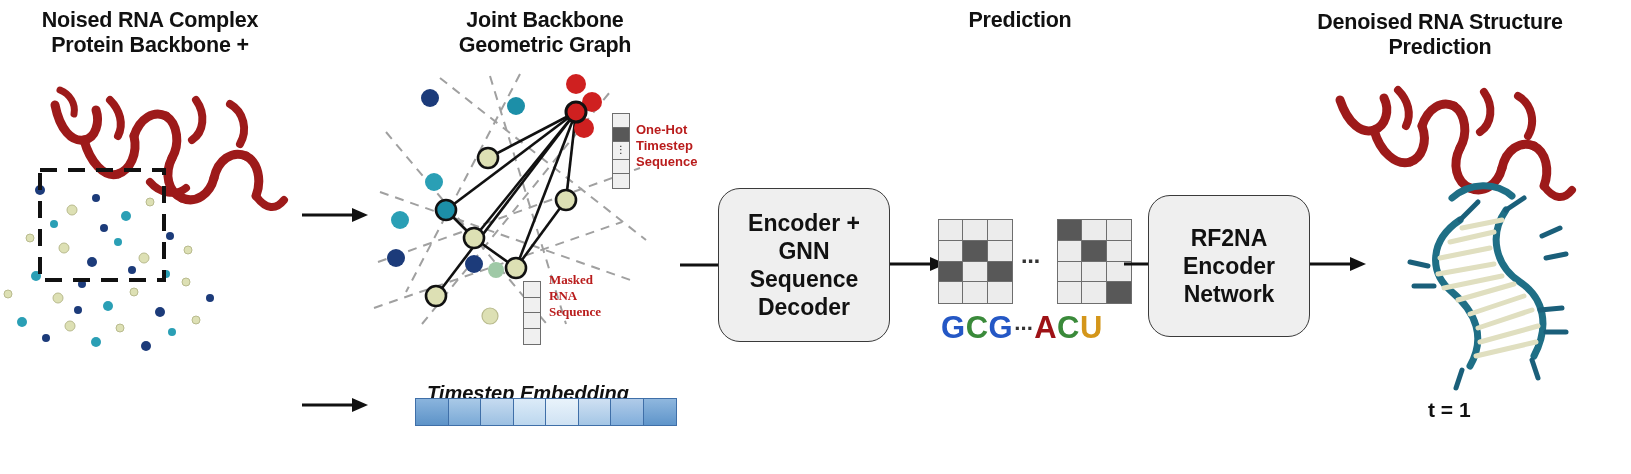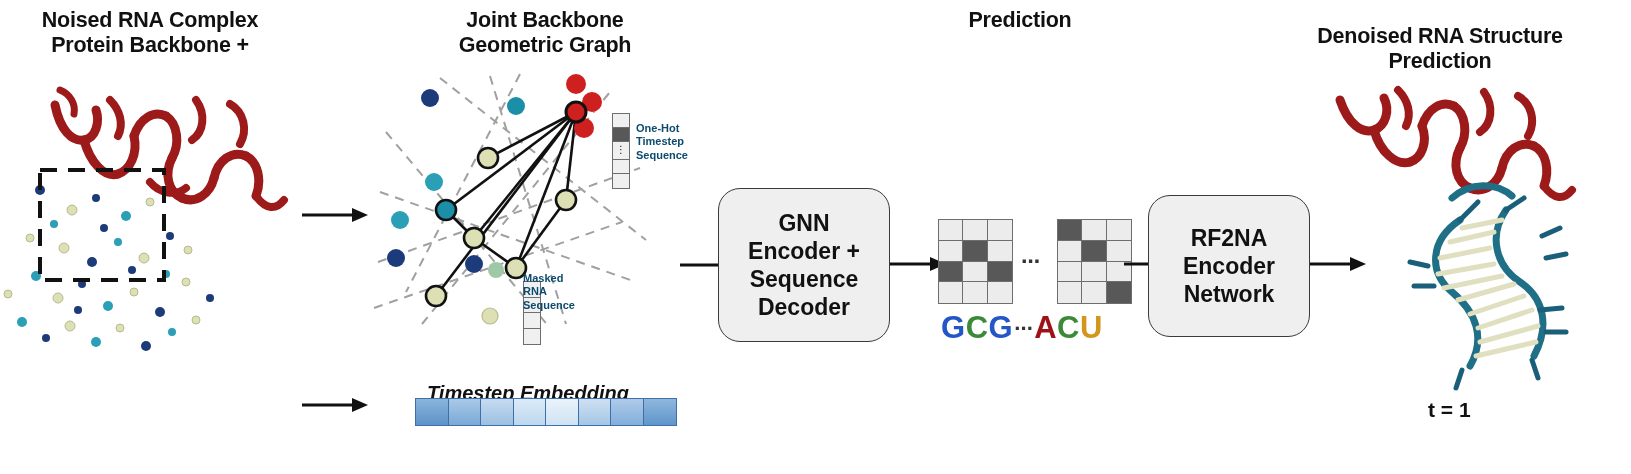--- a/index.html
+++ b/index.html
@@ -21,21 +21,21 @@
 
   
   .strip{position:absolute;display:flex;flex-direction:column;
          border:1.4px solid #6e6e6e;background:#f0f0f0;box-sizing:border-box;}
   .strip .cell{border-bottom:1.3px solid #6e6e6e;box-sizing:border-box;}
   .strip .cell:last-child{border-bottom:none;}
   .cell.light{background:#f0f0f0;}
   .cell.dark{background:#585858;}
   .cell.dots{background:#f0f0f0;display:flex;align-items:center;justify-content:center;
              font-size:10px;letter-spacing:0;color:#222;line-height:0;}
-  .strip-label{position:absolute;font-size:11px;font-weight:700;line-height:1.22;color:#0c4a6e;}
+  .strip-label{position:absolute;font-size:13px;font-weight:700;line-height:1.22;color:#b91c1c;}
 
   
   .matrix{position:absolute;display:grid;border:1.4px solid #6e6e6e;box-sizing:border-box;}
   .matrix div{border-right:1.3px solid #6e6e6e;border-bottom:1.3px solid #6e6e6e;box-sizing:border-box;}
   .m-light{background:#ececec;}
   .m-dark{background:#585858;}
   .mat-ellipsis{position:absolute;font-size:19px;font-weight:700;color:#333;letter-spacing:1px;}
 
   
   .seq{position:absolute;display:flex;align-items:flex-end;font-size:31px;
@@ -63,21 +63,21 @@
 
   <div class="panel-title" style="left:405px;top:8px;width:280px;">
     <div>Joint Backbone</div>
     <div>Geometric Graph</div>
   </div>
 
   <div class="panel-title" style="left:870px;top:8px;width:300px;">
     <div>Prediction</div>
   </div>
 
-  <div class="panel-title" style="left:1255px;top:24px;width:370px;">
+  <div class="panel-title" style="left:1255px;top:10px;width:370px;">
     <div>Denoised RNA Structure</div>
     <div>Prediction</div>
   </div>
 
   <div class="stage" style="left:0px;top:70px;width:300px;height:300px;">
     <svg width="300" height="300" viewBox="0 0 300 300" aria-hidden="true">
       <g stroke="#9d1a1a" fill="none">
         <path d="M55 35 C60 60 72 72 84 70 C96 68 100 52 96 40" stroke-width="9" stroke-linecap="round"></path>
         <path d="M84 70 C90 92 104 108 118 104" stroke-width="9" stroke-linecap="round"></path>
         <path d="M118 104 C130 100 138 84 134 66" stroke-width="9" stroke-linecap="round"></path>
@@ -207,21 +207,21 @@
     <div>Timestep</div>
     <div>Sequence</div>
   </div>
 
   <div class="strip" style="left:523px;top:281px;width:18px;height:64px;">
     <div class="cell light" style="height:25%"></div>
     <div class="cell light" style="height:25%"></div>
     <div class="cell light" style="height:25%"></div>
     <div class="cell light" style="height:25%"></div>
   </div>
-  <div class="strip-label" style="left:523px;top:272px;width:100px;">
+  <div class="strip-label" style="left:549px;top:272px;width:100px;font-family:Liberation Serif, serif;">
     <div>Masked</div>
     <div>RNA</div>
     <div>Sequence</div>
   </div>
 
   <div class="ts-title" style="left:427px;top:382px;">Timestep Embedding</div>
   <div class="ts-bar" style="left:415px;top:398px;width:262px;height:28px;">
     <div class="tcell" style="width:12.5%;background:linear-gradient(180deg,#8ab4dd,#5d93c8);"></div>
     <div class="tcell" style="width:12.5%;background:linear-gradient(180deg,#a9c9e7,#7aa9d6);"></div>
     <div class="tcell" style="width:12.5%;background:linear-gradient(180deg,#c6dbf0,#9cc0e2);"></div>
@@ -233,22 +233,22 @@
   </div>
 
   <div class="arrow" style="left:680px;top:245px;">
     <svg width="50" height="40" viewBox="0 0 50 40" aria-hidden="true">
       <line x1="0" y1="20" x2="48" y2="20" stroke="#111" stroke-width="3"></line>
     </svg>
   </div>
 
   <div class="procbox" style="left:718px;top:188px;width:170px;height:152px;">
     <div>
+      <div>Encoder +</div>
       <div>GNN</div>
-      <div>Encoder +</div>
       <div>Sequence</div>
       <div>Decoder</div>
     </div>
   </div>
 
   <div class="arrow" style="left:890px;top:249px;">
     <svg width="58" height="30" viewBox="0 0 58 30" aria-hidden="true">
       <line x1="0" y1="15" x2="40" y2="15" stroke="#111" stroke-width="3"></line>
       <path d="M40 8 L56 15 L40 22 Z" fill="#111"></path>
     </svg>

